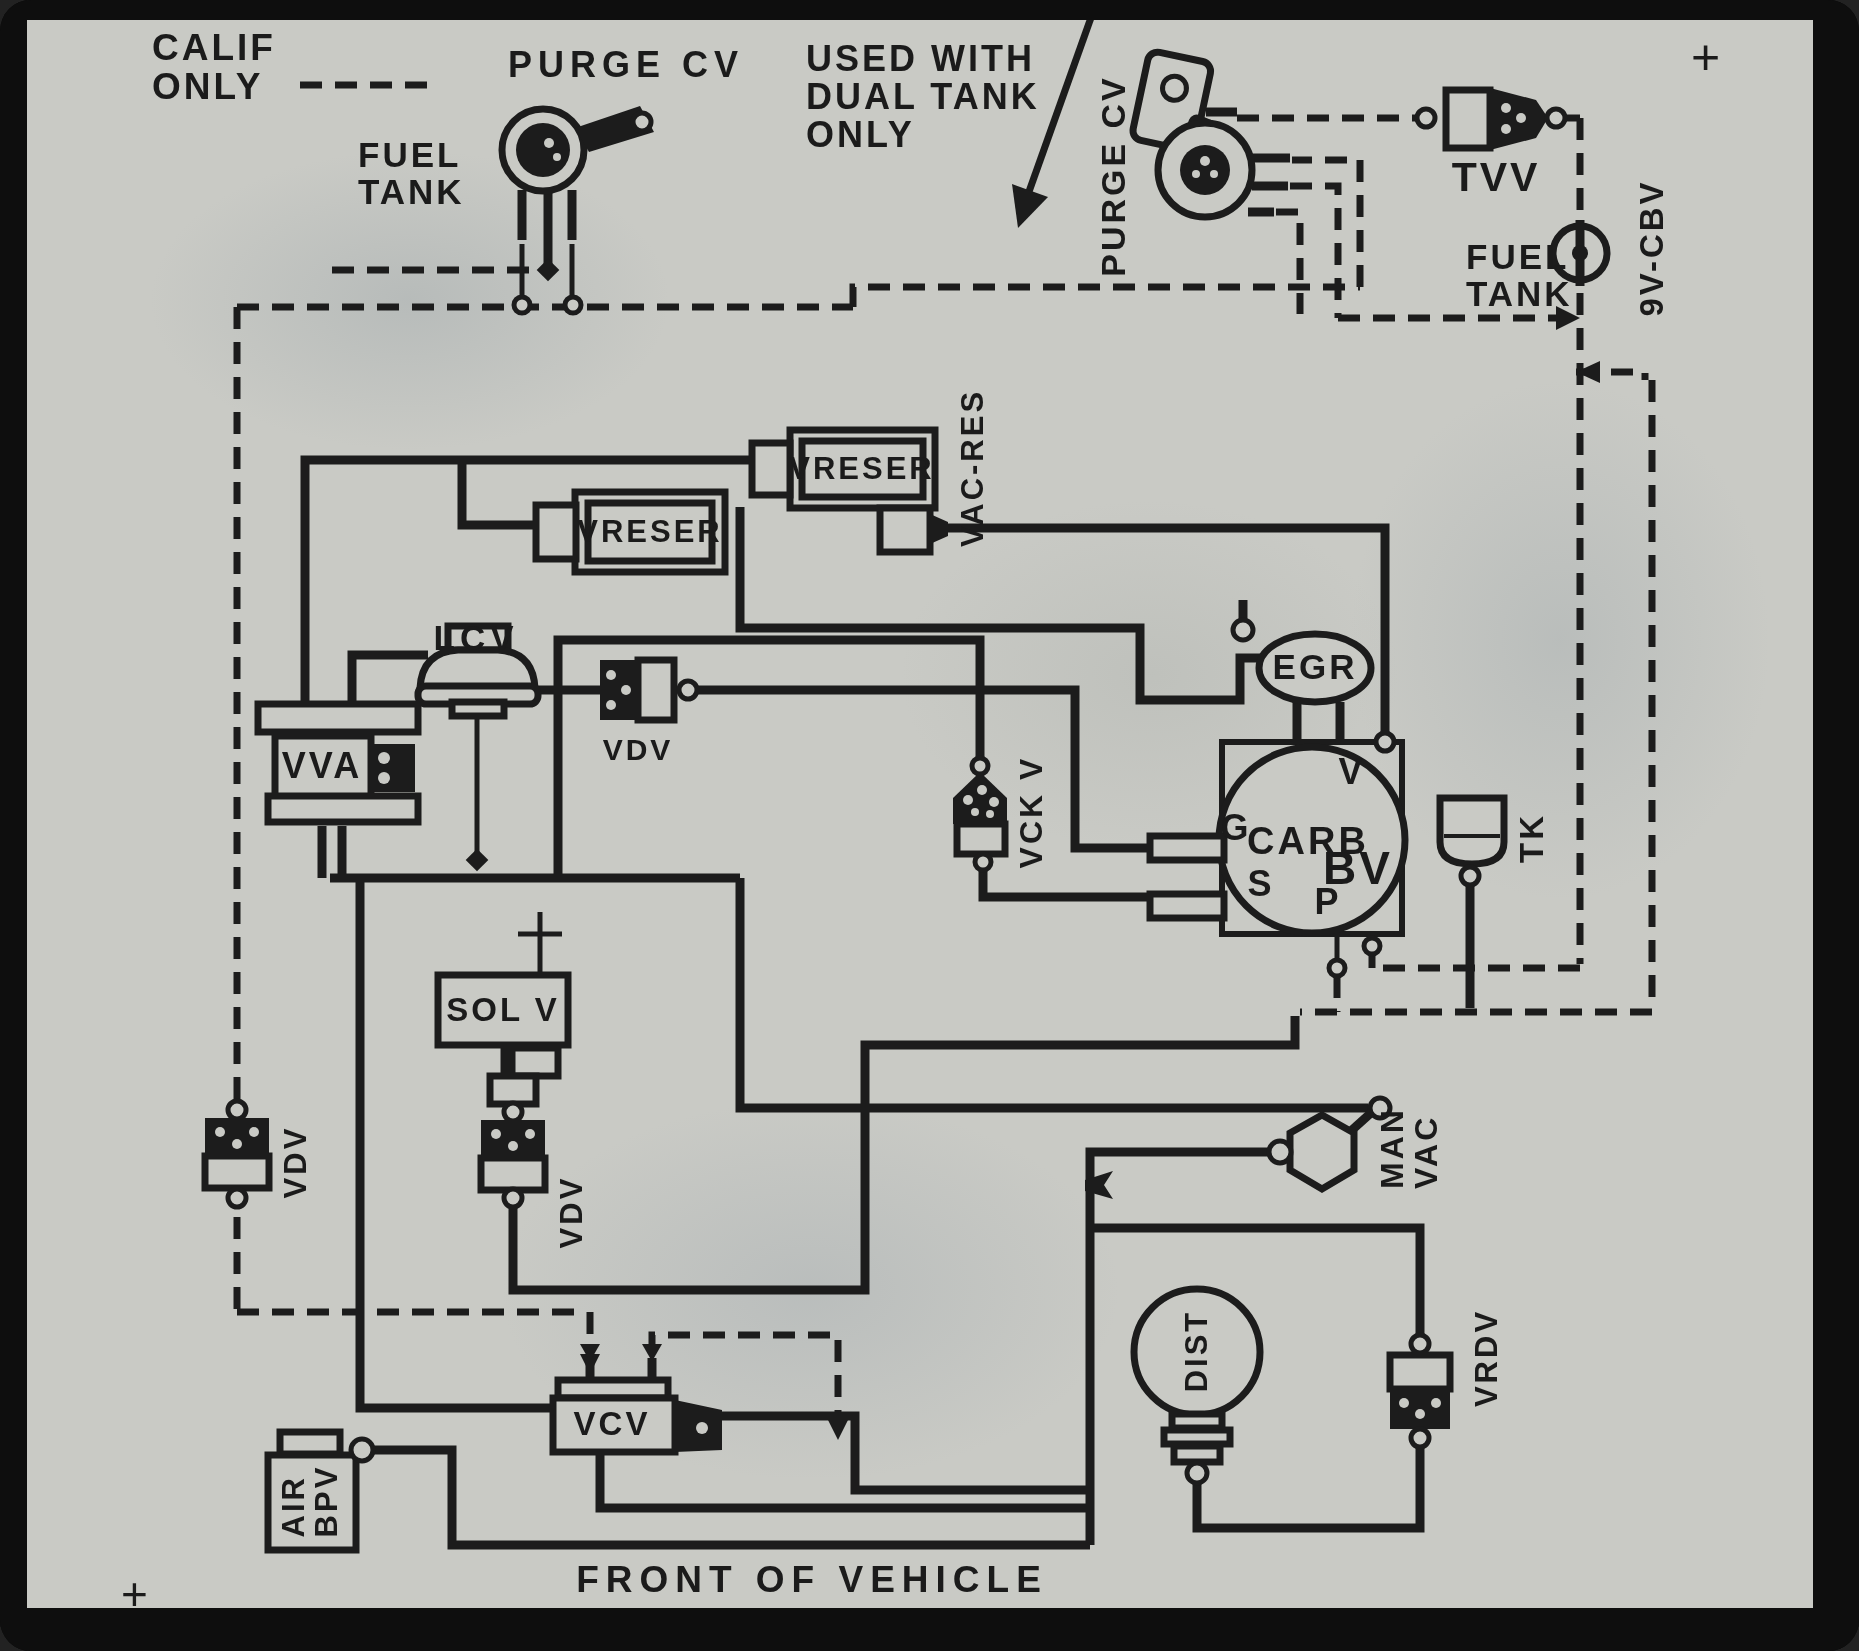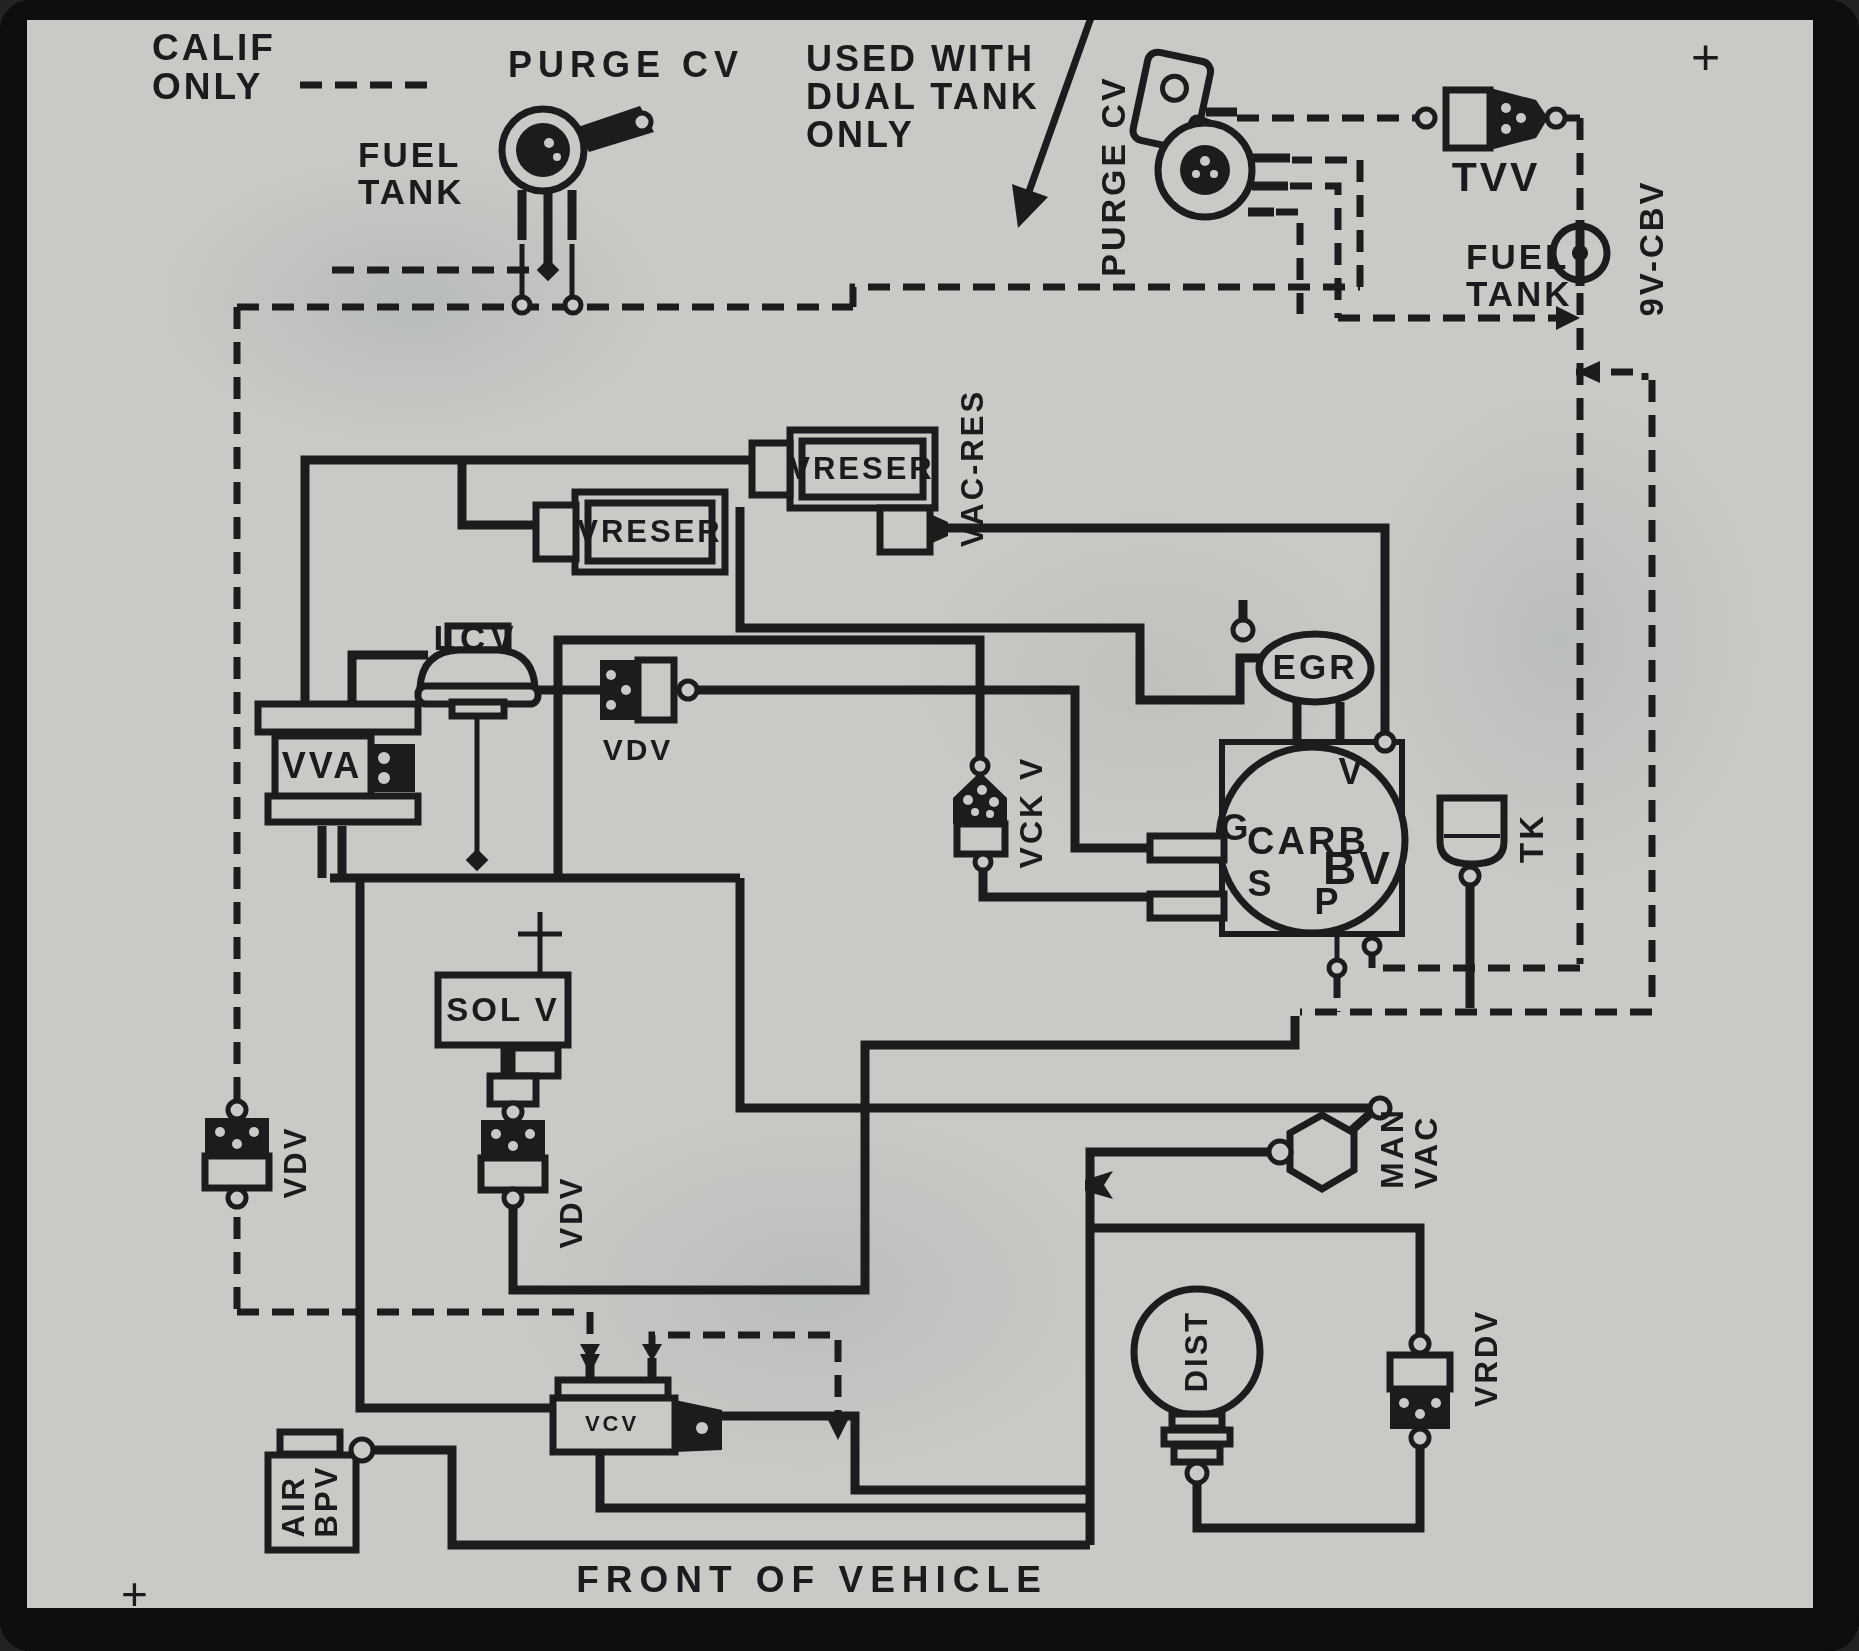--- a/index.html
+++ b/index.html
@@ -327,18 +327,18 @@
   <div class="lbl c" style="left:1328px;top:902px;font-size:36px;">P</div>
   <div class="lbl c" style="left:1358px;top:868px;font-size:46px;">BV</div>
   <div class="lbl r" style="left:1532px;top:838px;font-size:33px;">TK</div>
   <div class="lbl c" style="left:503px;top:1010px;font-size:33px;">SOL V</div>
   <div class="lbl r" style="left:296px;top:1162px;font-size:31px;">VDV</div>
   <div class="lbl r" style="left:572px;top:1212px;font-size:31px;">VDV</div>
   <div class="lbl r" style="left:1410px;top:1148px;font-size:32px;">MAN
 VAC</div>
   <div class="lbl r" style="left:1197px;top:1351px;font-size:31px;">DIST</div>
   <div class="lbl r" style="left:1487px;top:1358px;font-size:31px;">VRDV</div>
-  <div class="lbl c" style="left:612px;top:1424px;font-size:22px;">VCV</div>
+  <div class="lbl c" style="left:612px;top:1424px;font-size:33px;">VCV</div>
   <div class="lbl r" style="left:311px;top:1501px;font-size:31px;">AIR
 BPV</div>
   <div class="lbl c" style="left:812px;top:1580px;font-size:37px;letter-spacing:7px;">FRONT OF VEHICLE</div>
   <div class="lbl c" style="left:136px;top:1594px;font-size:46px;font-weight:normal;">+</div>
 </div>
 
 </body></html>

